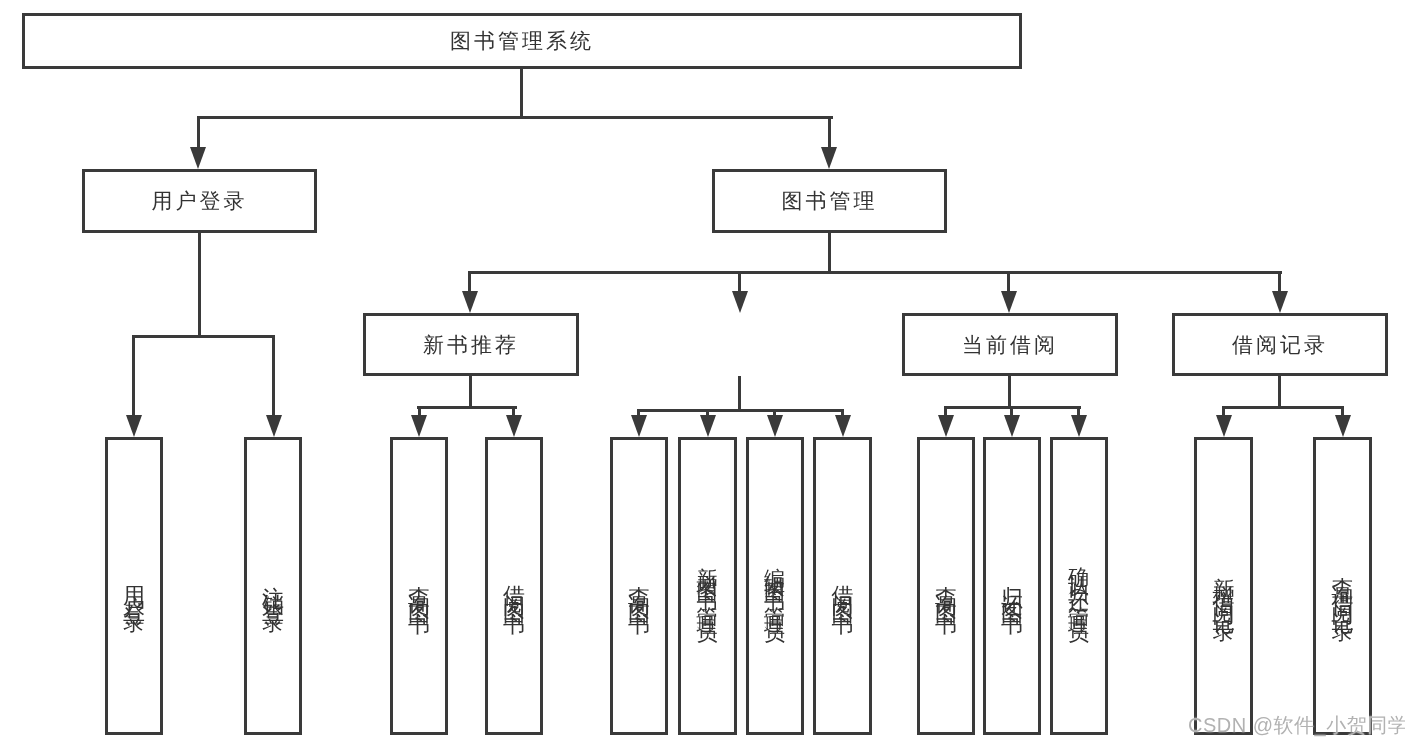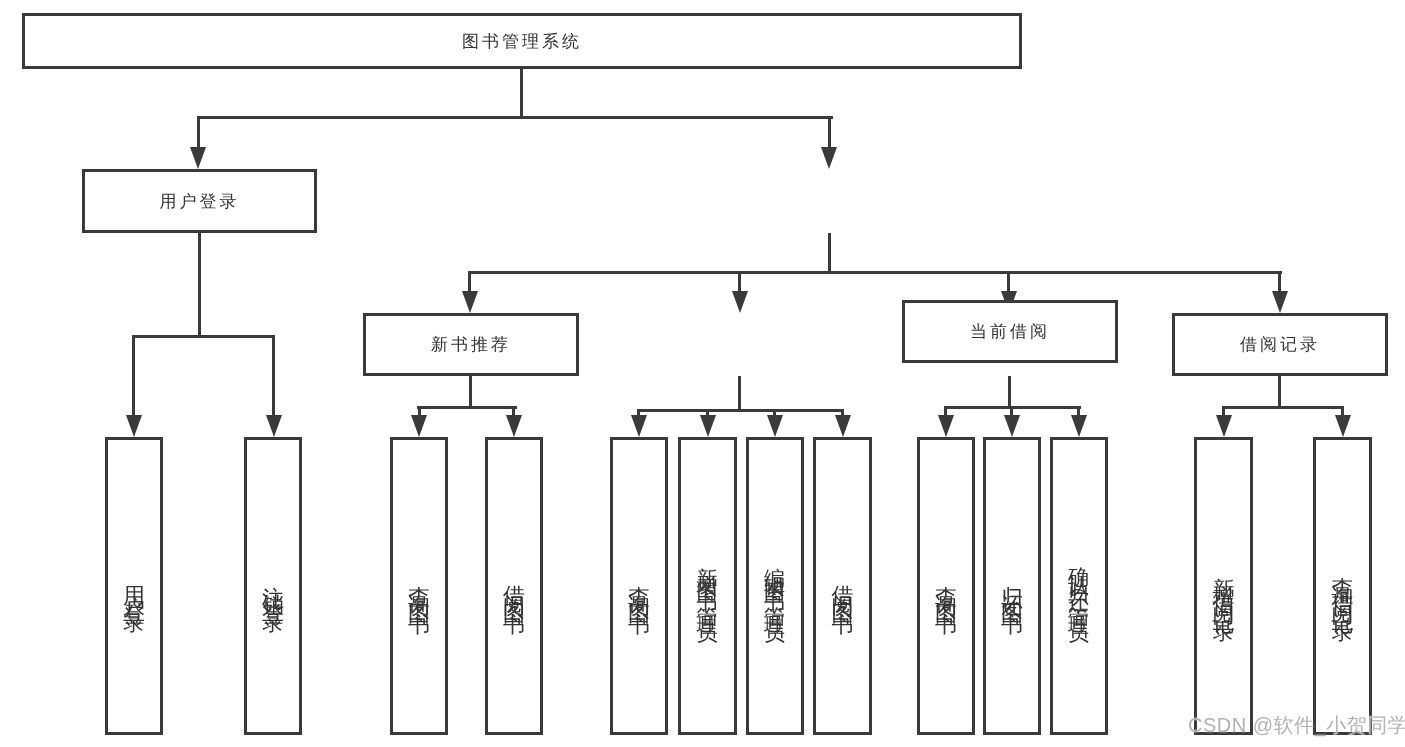--- a/index.html
+++ b/index.html
@@ -13,21 +13,21 @@
   .node{
     position:absolute;
     background:#ffffff;
     border:3px solid #3a3a3a;
     box-sizing:border-box;
     display:flex;align-items:center;justify-content:center;
     z-index:2;
   }
   .node .lbl{
     color:#333333;
-    font-size:17px;
+    font-size:21px;
     letter-spacing:3px;
     white-space:nowrap;
   }
   .leaf .lbl{
     writing-mode:vertical-rl;
     text-orientation:mixed;
     font-size:22px;
     letter-spacing:9px;
     line-height:1;
     white-space:nowrap;
@@ -66,20 +66,23 @@
   <div class="vline" style="left:520px;top:69px;height:50px"></div>
   <div class="hline" style="left:197px;top:116px;width:636px"></div>
   <div class="vline" style="left:197px;top:116px;height:34px"></div>
   <div class="arrow" style="left:190px;top:147px"></div>
   <div class="vline" style="left:828px;top:116px;height:34px"></div>
   <div class="arrow" style="left:821px;top:147px"></div>
 
   <div class="node" style="left:82px;top:169px;width:235px;height:64px">
     <span class="lbl">用户登录</span>
   </div>
+  <div class="node" style="left:712px;top:169px;width:235px;height:64px">
+    <span class="lbl">图书管理</span>
+  </div>
 
   <div class="vline" style="left:198px;top:233px;height:103px"></div>
   <div class="hline" style="left:132px;top:335px;width:143px"></div>
   <div class="vline" style="left:132px;top:335px;height:82px"></div>
   <div class="arrow" style="left:126px;top:415px"></div>
   <div class="vline" style="left:272px;top:335px;height:82px"></div>
   <div class="arrow" style="left:266px;top:415px"></div>
 
   <div class="vline" style="left:828px;top:233px;height:41px"></div>
   <div class="hline" style="left:468px;top:271px;width:814px"></div>
@@ -88,21 +91,21 @@
   <div class="vline" style="left:738px;top:271px;height:22px"></div>
   <div class="arrow" style="left:732px;top:291px"></div>
   <div class="vline" style="left:1007px;top:271px;height:22px"></div>
   <div class="arrow" style="left:1001px;top:291px"></div>
   <div class="vline" style="left:1278px;top:271px;height:22px"></div>
   <div class="arrow" style="left:1272px;top:291px"></div>
 
   <div class="node" style="left:363px;top:313px;width:216px;height:63px">
     <span class="lbl">新书推荐</span>
   </div>
-  <div class="node" style="left:902px;top:300px;width:216px;height:63px">
+  <div class="node" style="left:902px;top:313px;width:216px;height:63px">
     <span class="lbl">当前借阅</span>
   </div>
   <div class="node" style="left:1172px;top:313px;width:216px;height:63px">
     <span class="lbl">借阅记录</span>
   </div>
 
   <div class="vline" style="left:469px;top:376px;height:33px"></div>
   <div class="hline" style="left:417px;top:406px;width:100px"></div>
   <div class="vline" style="left:418px;top:406px;height:12px"></div>
   <div class="arrow" style="left:411px;top:415px"></div>

